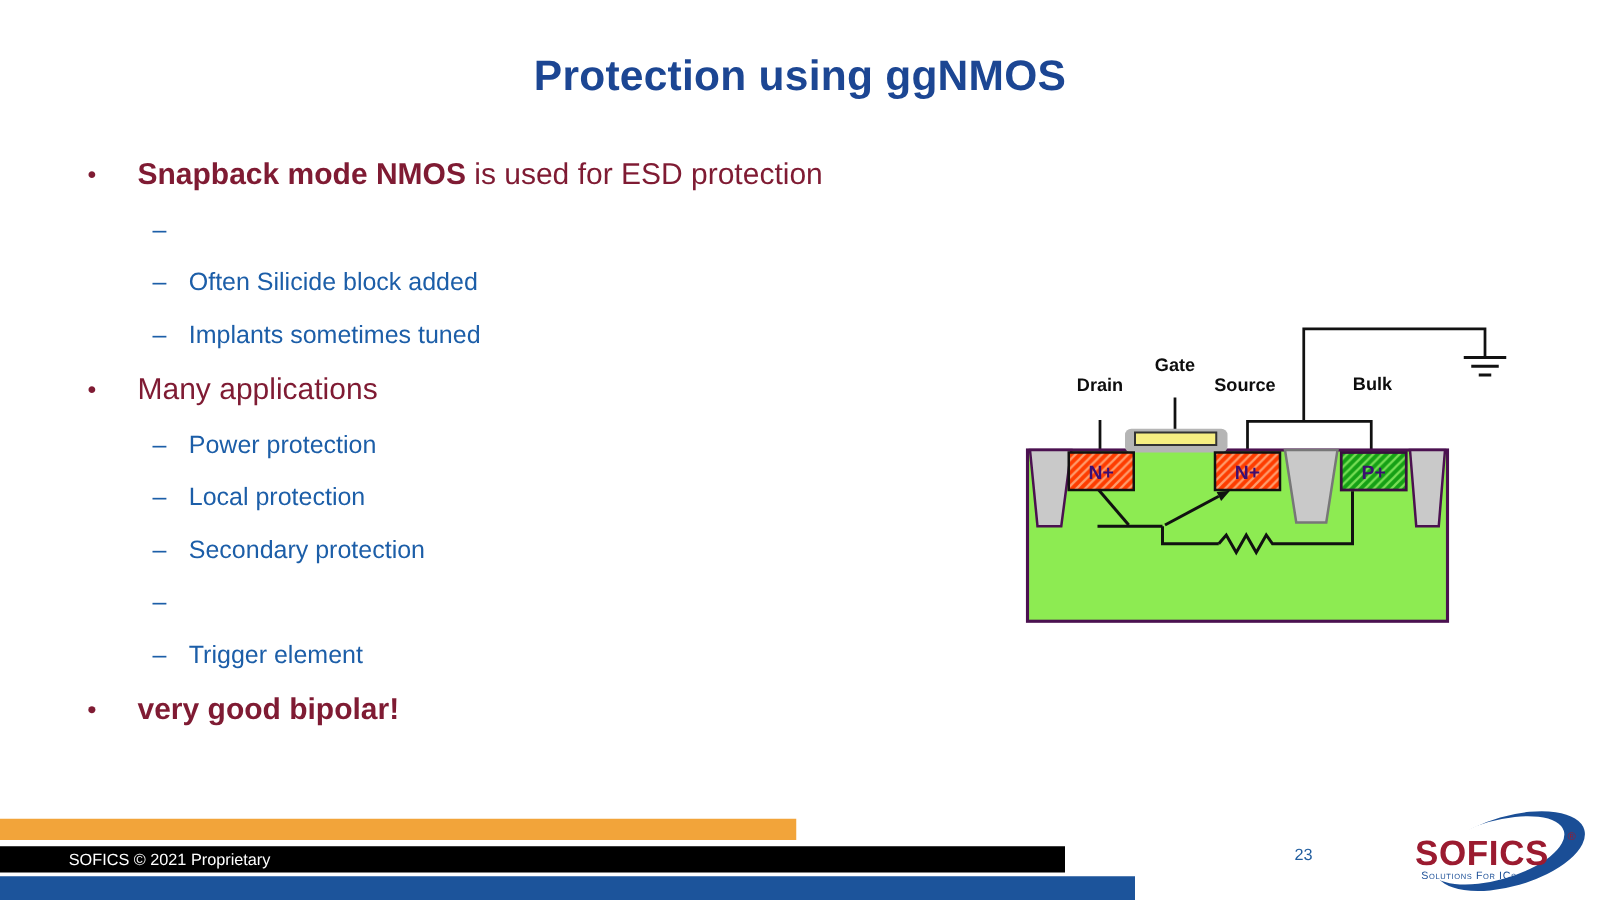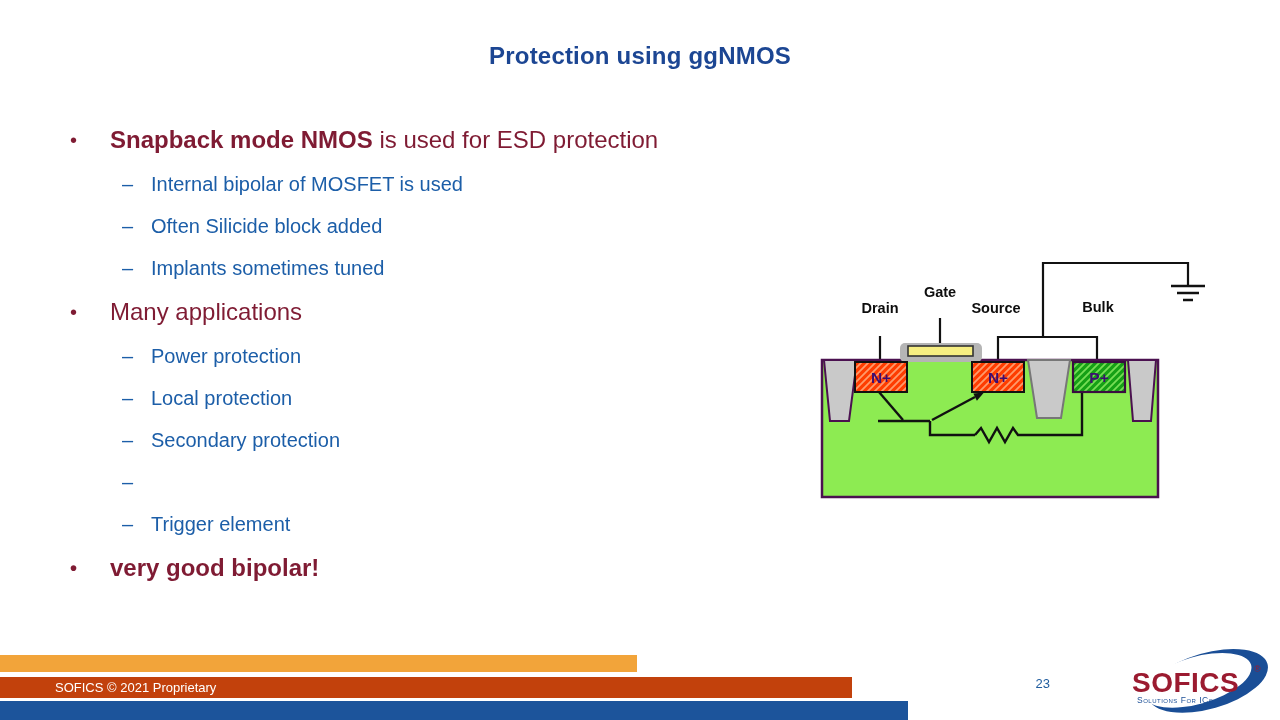--- a/index.html
+++ b/index.html
@@ -2,56 +2,55 @@
 <html><head>
 <meta charset="utf-8">
 <style>
   html,body{margin:0;padding:0;}
   body{
     width:1280px;height:720px;position:relative;background:#ffffff;overflow:hidden;
     font-family:"Liberation Sans","DejaVu Sans",sans-serif;
   }
   .title{
     position:absolute;top:42px;left:0;width:1280px;text-align:center;
-    font-size:24px;font-weight:bold;color:#1C4693;letter-spacing:.2px;
+    font-size:34px;font-weight:bold;color:#1C4693;letter-spacing:.2px;
   }
   .bullets{position:absolute;left:60px;top:117px;width:740px;}
   .row{display:flex;align-items:center;}
   .l1{height:46px;font-size:24px;color:#7F1B33;}
   .l1 .m1{margin-left:10px;width:40px;font-size:20px;color:#7F1B33;flex:0 0 auto;}
   .l1 .t b{font-weight:bold;}
   .l2{height:42px;font-size:20px;color:#1C5EA8;}
   .l2 .m2{margin-left:62px;width:29px;color:#1C5EA8;flex:0 0 auto;}
   .l1.multi{height:auto;align-items:flex-start;margin-top:2px;font-weight:bold;}
   .l1.multi .m1{line-height:42px;}
   .l1.multi .t{line-height:42px;max-width:680px;}
   .l1.multi .t span{display:block;}
   .diagram{position:absolute;left:815px;top:255px;width:400px;height:250px;}
   .bar-orange{position:absolute;left:0;top:655px;width:637px;height:17px;background:#F2A43A;}
-  .bar-maroon{position:absolute;left:0;top:677px;width:852px;height:21px;background:#c2410c;
+  .bar-maroon{position:absolute;left:0;top:677px;width:852px;height:21px;background:#000000;
     color:#ffffff;font-size:13px;line-height:21px;padding-left:55px;box-sizing:border-box;}
   .bar-blue{position:absolute;left:0;top:701px;width:908px;height:19px;background:#1C549B;}
   .pagenum{position:absolute;left:990px;top:676px;width:60px;text-align:right;
     font-size:13px;color:#1F5C9E;}
   .logo{position:absolute;left:1124px;top:646px;width:156px;height:70px;}
   svg text{font-family:"Liberation Sans","DejaVu Sans",sans-serif;}
 </style>
 </head>
 <body>
 
 <div class="title">Protection using ggNMOS</div>
 
 <div class="bullets">
   <div class="row l1">
     <span class="m1">•</span>
     <span class="t"><b>Snapback mode NMOS</b><span> is used for ESD protection</span></span>
   </div>
   <div class="row l2">
     <span class="m2">–</span>
-    <span class="t">Internal bipolar of MOSFET is used</span>
   </div>
   <div class="row l2">
     <span class="m2">–</span>
     <span class="t">Often Silicide block added</span>
   </div>
   <div class="row l2">
     <span class="m2">–</span>
     <span class="t">Implants sometimes tuned</span>
   </div>
   <div class="row l1">

